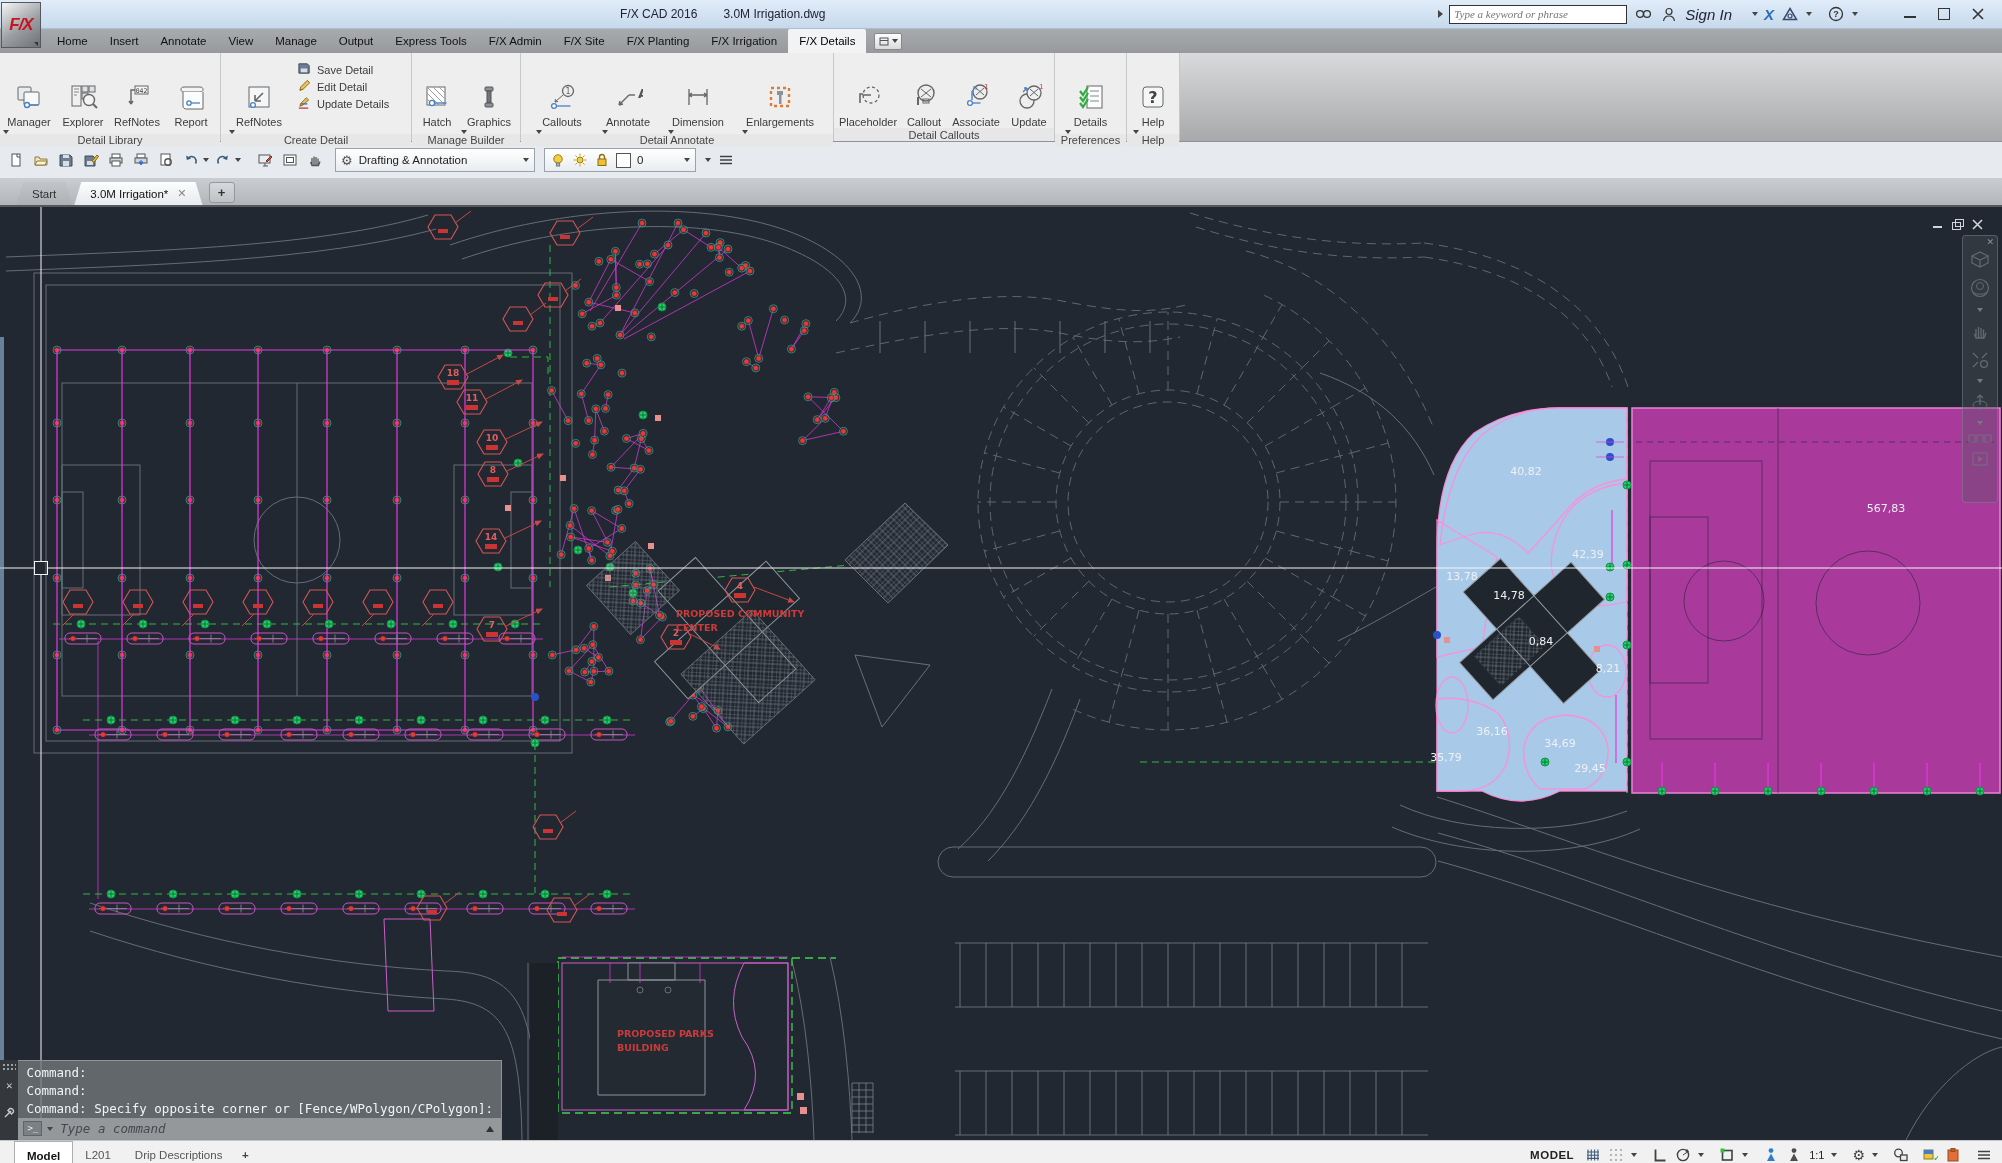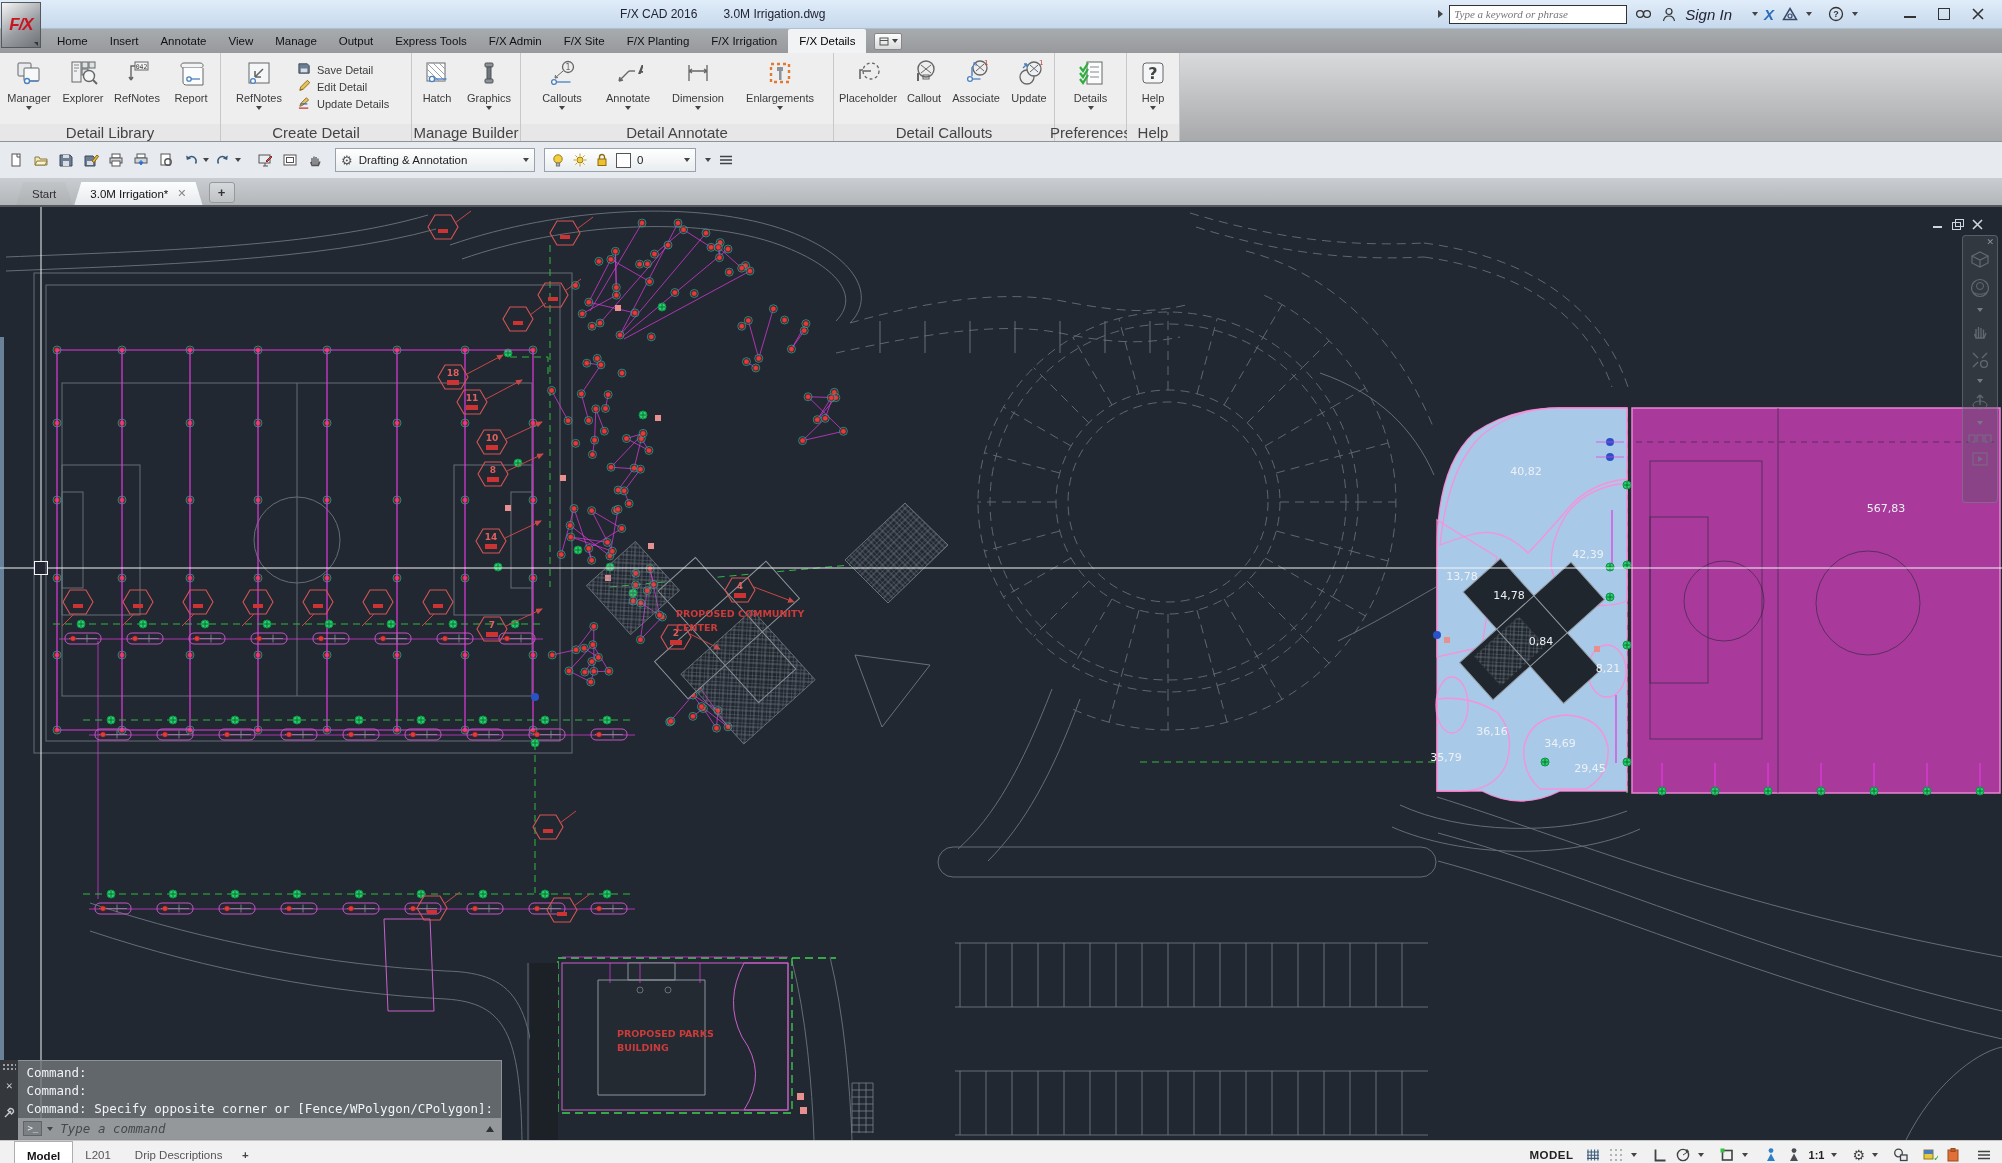--- a/index.html
+++ b/index.html
@@ -27,22 +27,22 @@
   
   .tabsrow{height:24px;background:linear-gradient(#a8abae,#97999c);display:flex;align-items:stretch;padding-left:46px;position:relative;}
   .rtab{padding:0 11px;display:flex;align-items:center;font-size:11.5px;color:#111;cursor:pointer;}
   .rtab.active{background:#f2f3f4;color:#000;border-radius:2px 2px 0 0;}
   .ribtoggle{margin-left:8px;align-self:center;width:26px;height:15px;background:linear-gradient(#fefefe,#d8dadc);border:1px solid #888;border-radius:2px;
              display:flex;align-items:center;justify-content:center;gap:3px;}
   
   .ribbon{height:88px;background:#eeeeef;display:flex;border-bottom:1px solid #8f9296;}
   .rpanel{position:relative;border-right:1px solid #c7c8ca;display:flex;flex-direction:column;}
   .rpanel .pbody{flex:1;display:flex;align-items:flex-start;padding-top:3px;justify-content:center;gap:2px;}
-  .rpanel .pfoot{height:17px;font-size:15px;color:#444;display:flex;align-items:center;justify-content:center;background:#e7e7e8;}
-  .rbtn{display:flex;flex-direction:column;align-items:center;width:52px;padding-top:2px;cursor:pointer;}
+  .rpanel .pfoot{height:17px;font-size:11px;color:#444;display:flex;align-items:center;justify-content:center;background:#e7e7e8;}
+  .rbtn{display:flex;flex-direction:column;width:52px;padding-top:2px;cursor:pointer;margin-top:24px;}
   .rbtn .ric{height:34px;display:flex;align-items:center;justify-content:center;}
   .rbtn .rlbl{font-size:11px;color:#3b3b3d;line-height:12px;text-align:center;}
   .rbtn .caret{margin-top:2px;}
   .rstack{display:flex;flex-direction:column;justify-content:flex-start;gap:0;padding:5px 4px 0 6px;}
   .rrow{display:flex;align-items:center;gap:5px;font-size:11px;color:#3b3b3d;cursor:pointer;white-space:nowrap;}
   .ribbon-rest{flex:1;background:linear-gradient(#d9dadb,#a7a9ab);}
   
   .qatrow{height:36px;background:#e7ebef;display:flex;align-items:center;padding:0 5px;gap:3px;border-bottom:1px solid #c9cdd1;}
   .qbtn{width:22px;height:24px;display:flex;align-items:center;justify-content:center;cursor:pointer;}
   .qgrp{display:flex;align-items:center;gap:1px;}
@@ -87,21 +87,21 @@
   .cmdup{width:0;height:0;border-left:4px solid transparent;border-right:4px solid transparent;border-bottom:6px solid #2f3336;margin-right:2px;}
   
   .statusbar{height:28px;background:#f1f1f1;border-top:1px solid #c6c6c6;display:flex;align-items:stretch;font-size:11.5px;color:#222;}
   .ltabs{display:flex;align-items:stretch;padding-left:14px;}
   .ltab{padding:0 12px;display:flex;align-items:center;color:#555;}
   .ltab.active{background:#fff;border:1px solid #aeaeae;border-bottom:none;font-weight:bold;color:#111;}
   .ltabplus{width:22px;display:flex;align-items:center;justify-content:center;color:#444;font-weight:bold;}
   .sright{margin-left:auto;display:flex;align-items:center;gap:7px;padding-right:10px;}
   .smodel{font-weight:bold;letter-spacing:.5px;margin-right:4px;}
   .sico{display:flex;align-items:center;justify-content:center;height:20px;}
-  .sscale{font-size:11px;font-weight:bold;}
+  .sscale{font-size:11px;font-weight:normal;}
   .icon16 svg{display:block;}
   
   .roadg{stroke:#646d77;fill:none;stroke-width:1;}
   .roadd{stroke:#5e6771;fill:none;stroke-width:1;stroke-dasharray:9 6;}
   .roadf{stroke:#79828c;fill:none;stroke-width:.8;}
   .pipe{stroke:#e23ae2;fill:none;stroke-width:1.2;}
   .pipet{stroke:#e23ae2;fill:none;stroke-width:.8;opacity:.9;}
   .gdash{stroke:#2fb83f;fill:none;stroke-width:1;stroke-dasharray:7 5;}
   .gdashb{stroke:#3fd24f;fill:none;stroke-width:1.3;stroke-dasharray:8 5;}
   .hexl{stroke:#d45555;fill:none;stroke-width:1.1;}

